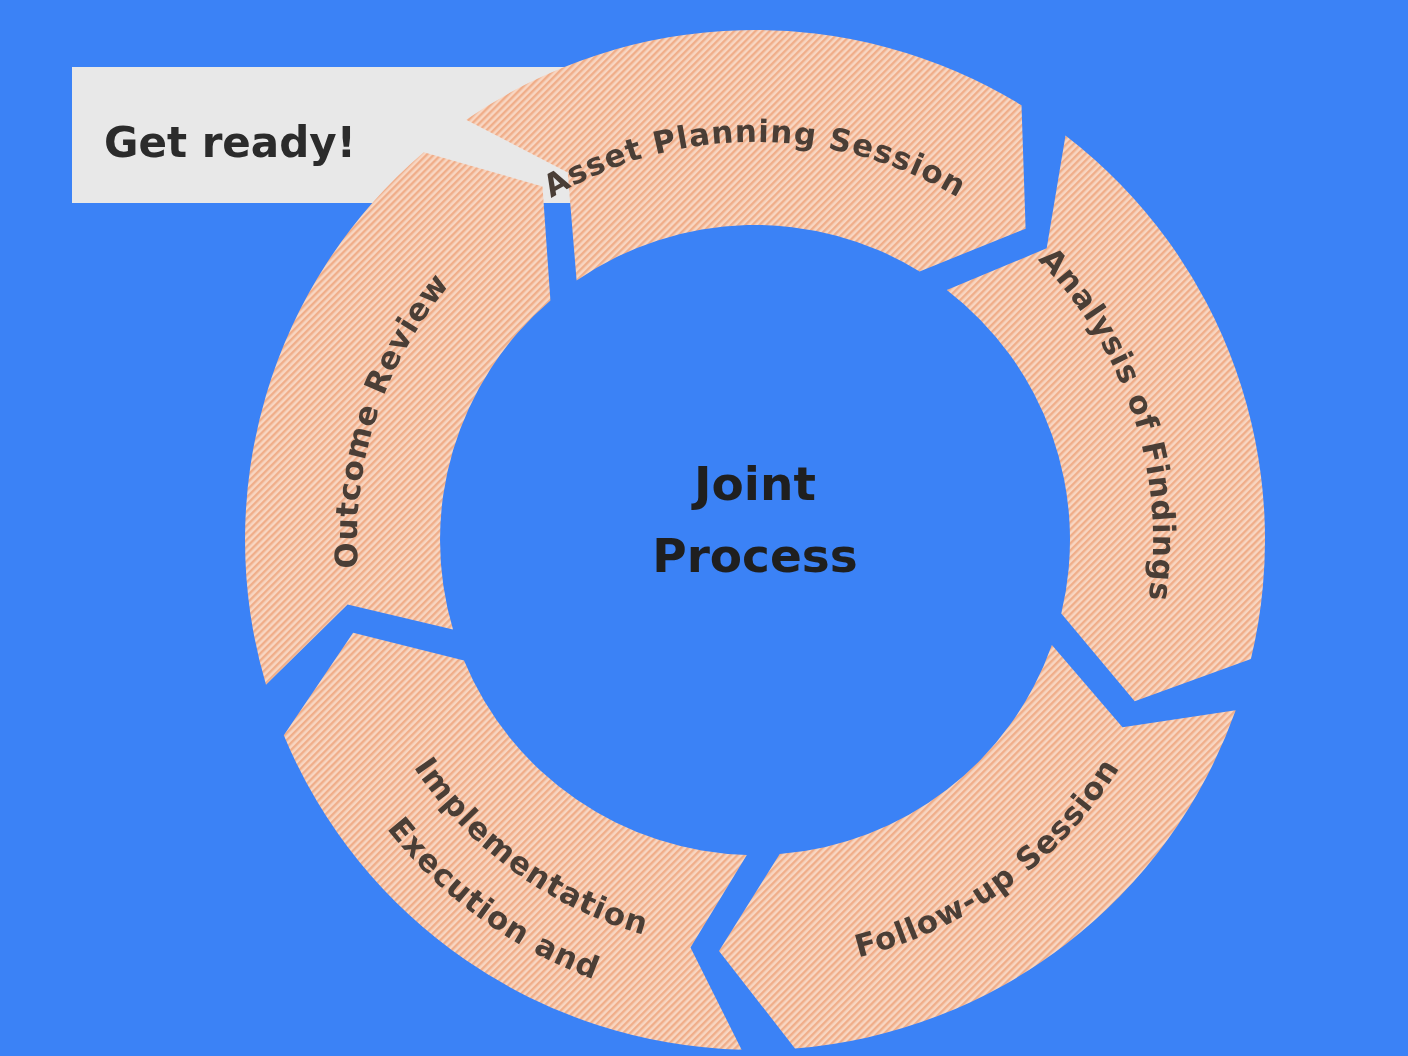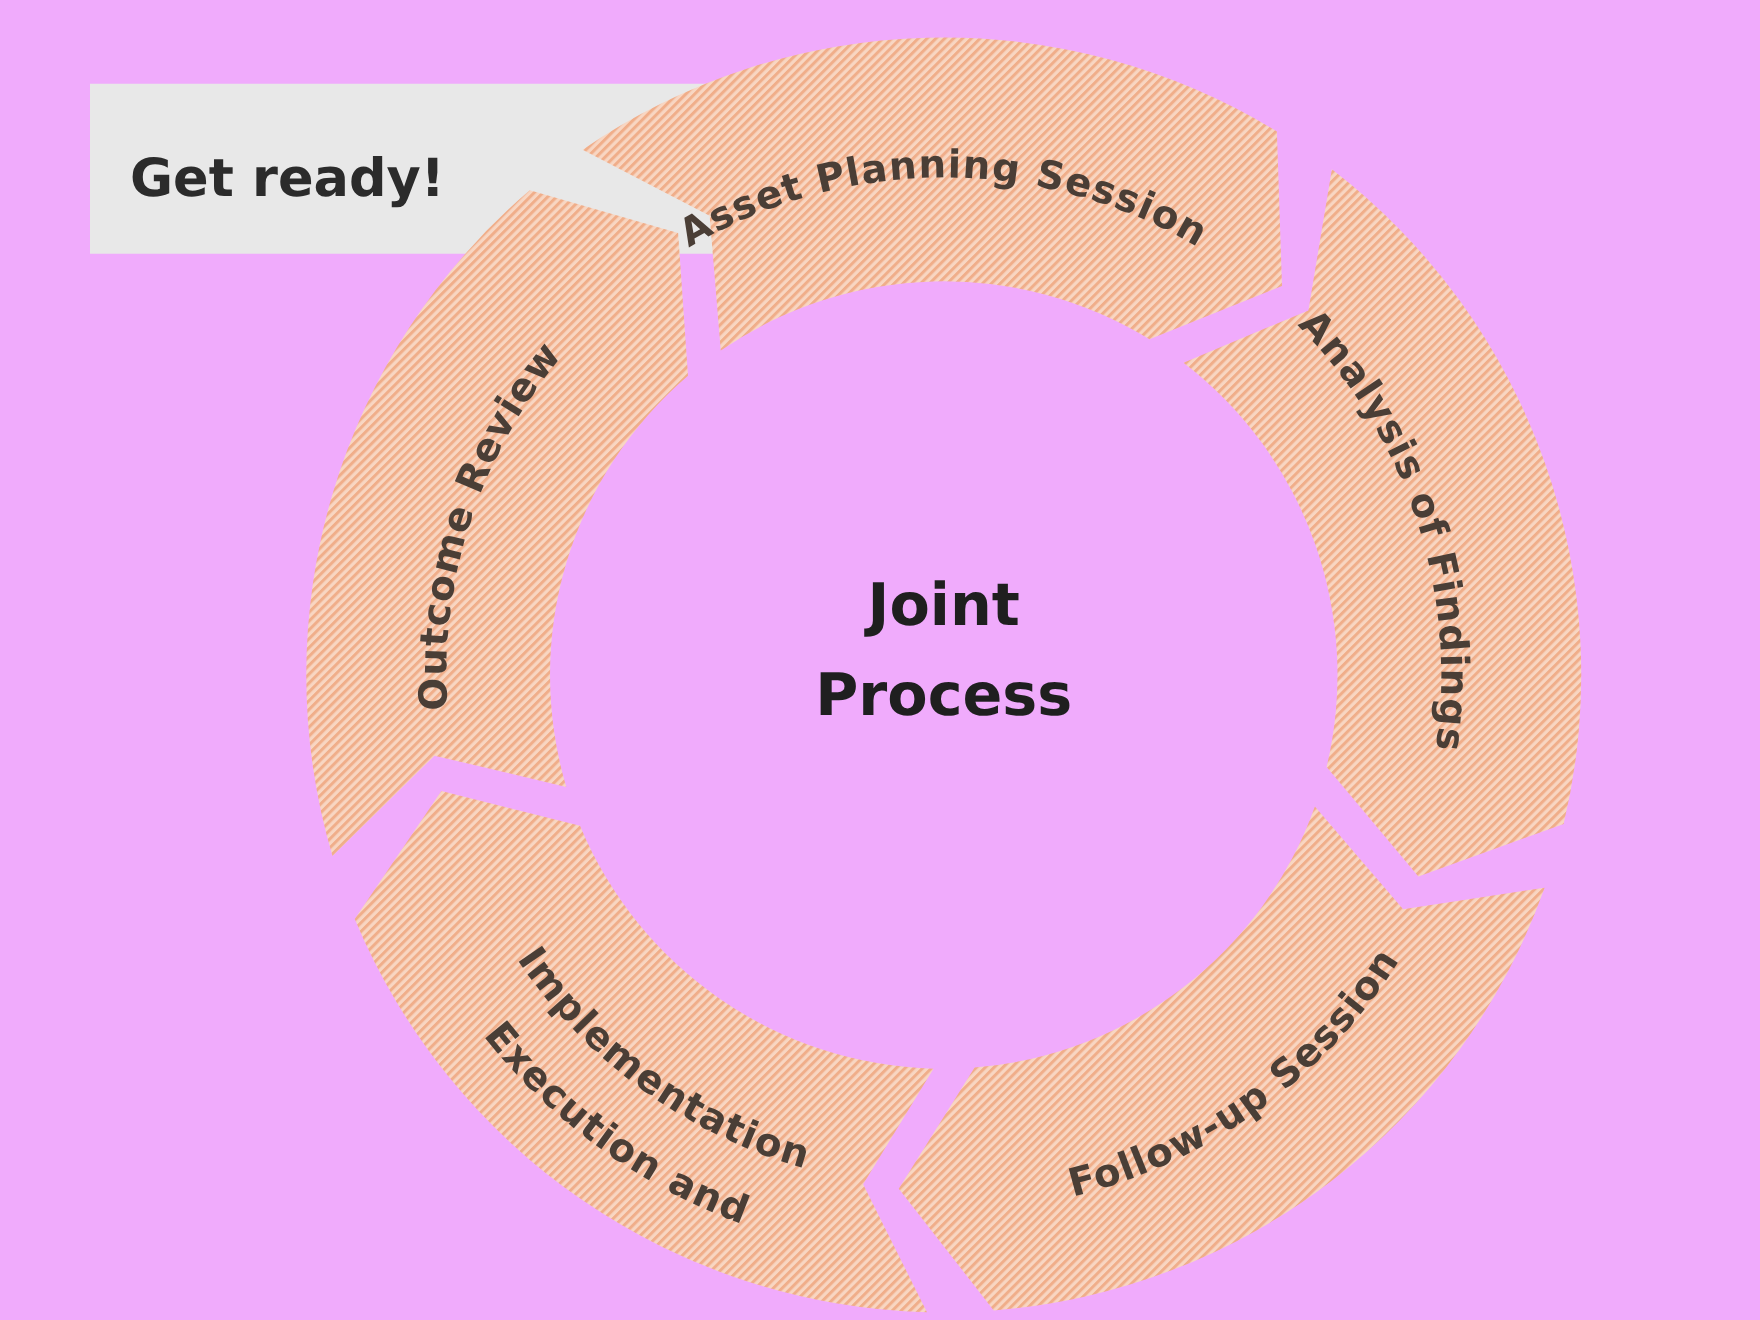--- a/index.html
+++ b/index.html
@@ -1,16 +1,16 @@
 <!DOCTYPE html>
 <html><head>
 <meta charset="utf-8">
 <style>
   html,body{margin:0;padding:0;background:#fff;}
-  .stage{position:relative;width:1408px;height:1056px;background:#f0abfc;overflow:hidden;}
+  .stage{position:relative;width:1408px;height:1056px;background:#3b82f6;overflow:hidden;}
   svg{position:absolute;left:0;top:0;}
   .seg{fill:url(#stripes);stroke:none;}
   .arc-label{font-family:"DejaVu Sans","Liberation Sans",sans-serif;font-weight:bold;font-size:31px;letter-spacing:1px;}
   .center-label{font-family:"DejaVu Sans","Liberation Sans",sans-serif;font-weight:bold;font-size:47px;}
   .banner-label{font-family:"DejaVu Sans","Liberation Sans",sans-serif;font-weight:bold;font-size:42px;}
 </style>
 </head>
 <body>
 
 <div class="stage">

